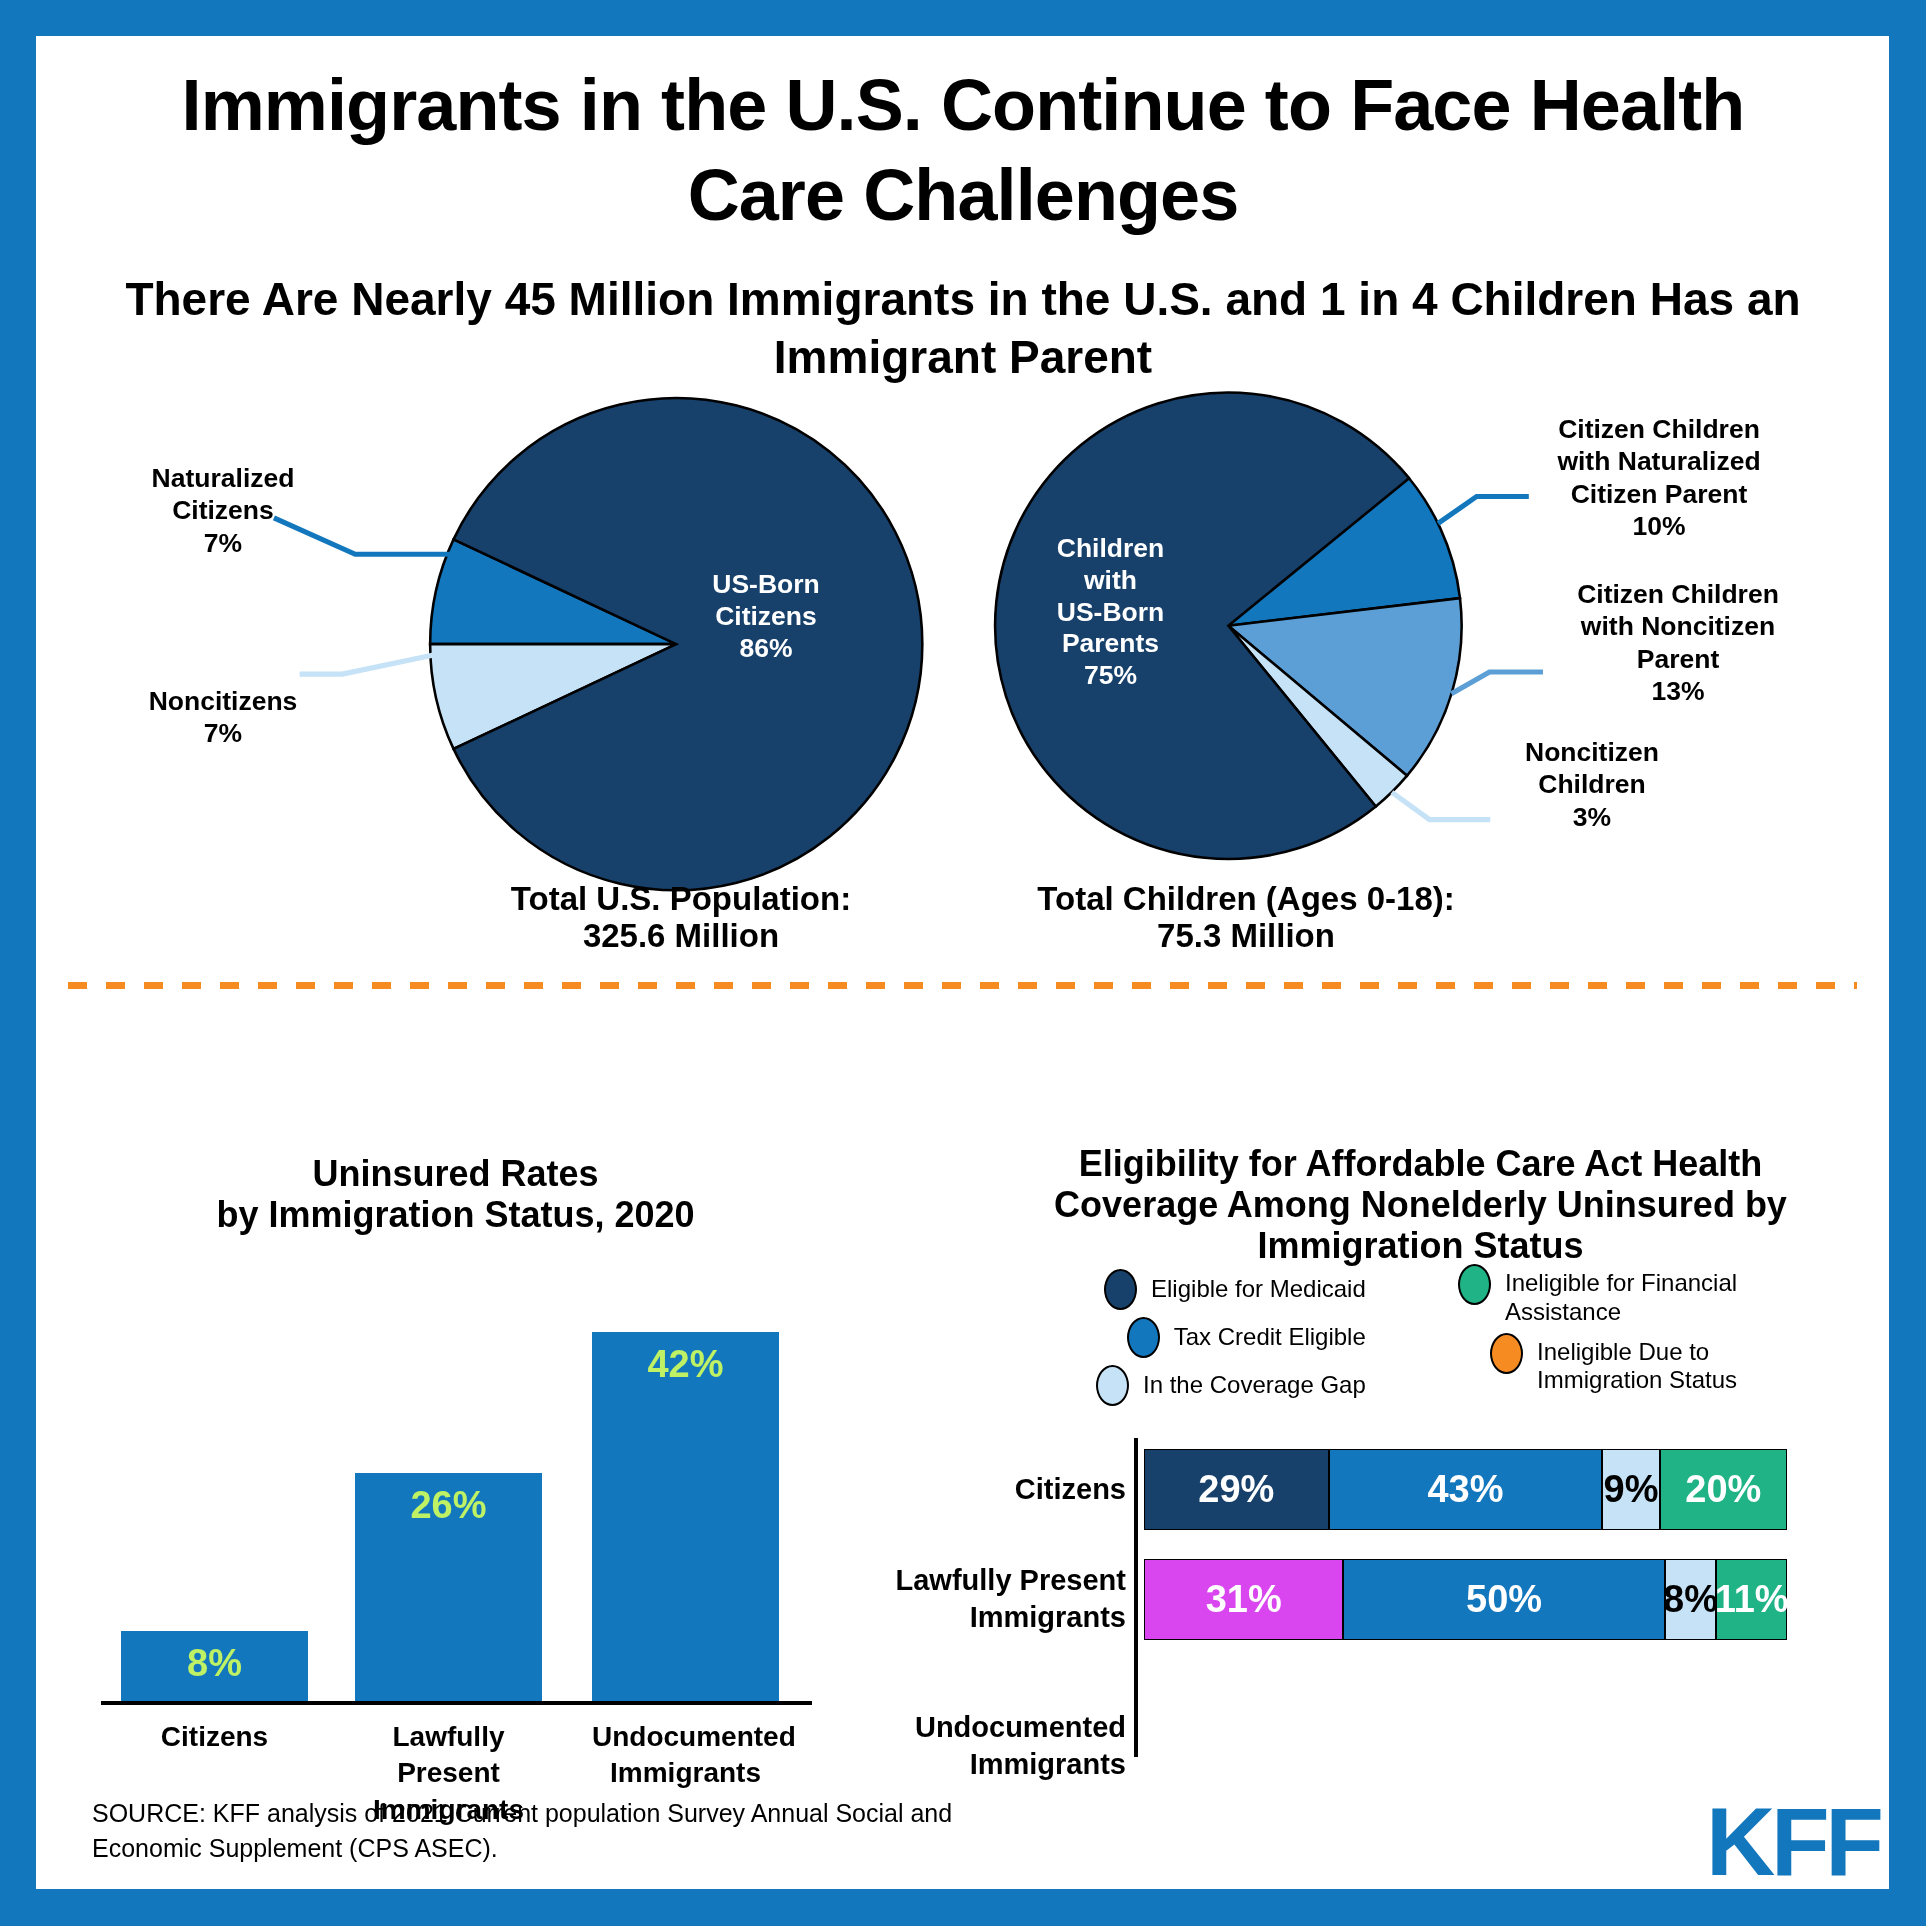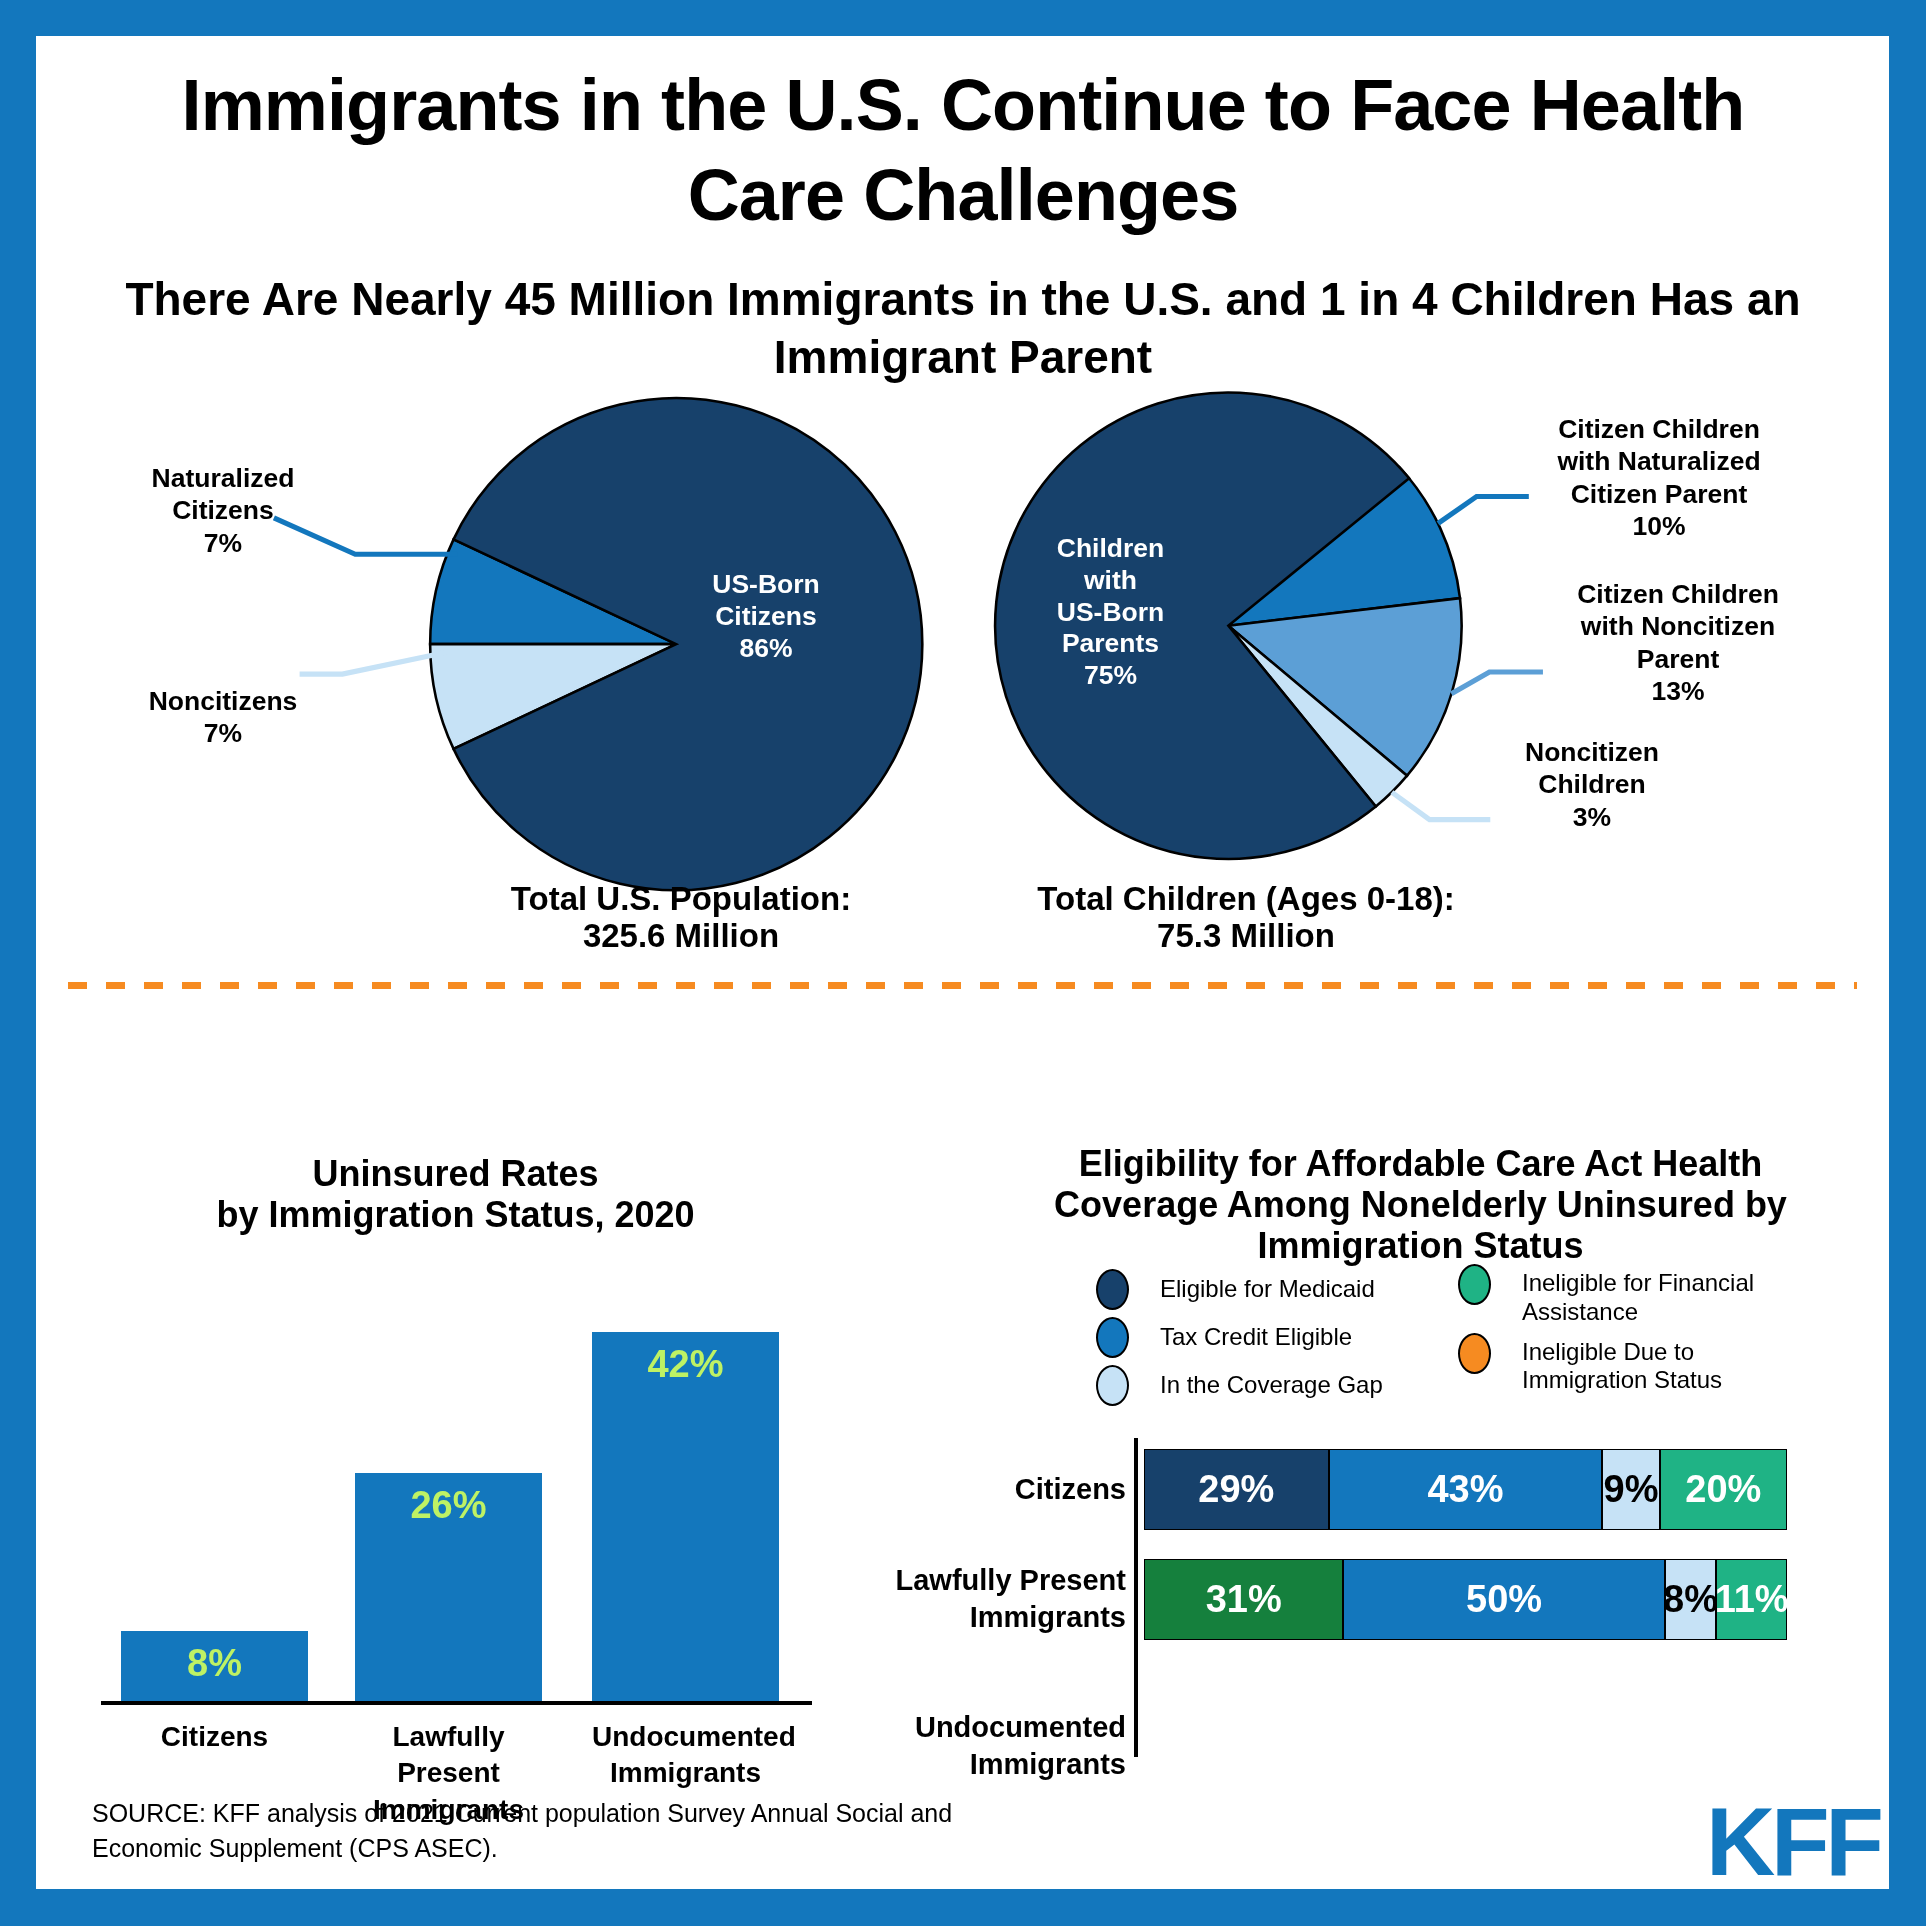--- a/index.html
+++ b/index.html
@@ -28,21 +28,21 @@
   .leader{fill:none;stroke-width:12px;}
   .lbl{z-index:2;}
   .divider{height:7.3px;background:repeating-linear-gradient(90deg,#F68B21 0 19px,transparent 19px 38px);}
   .vbar{position:absolute;bottom:0;width:187px;display:flex;justify-content:center;align-items:flex-start;}
   .vbar span{margin-top:11px;font-size:38px;font-weight:700;color:#bef264;}
   .axisline-h{position:absolute;background:#000;height:4.3px;}
   .axisline-v{position:absolute;background:#000;width:3.9px;}
   .stacked-row{position:absolute;left:0;width:643px;height:81px;display:flex;}
   .seg{display:flex;align-items:center;justify-content:center;box-sizing:border-box;min-width:0;}
   .seg span{font-size:38px;font-weight:700;white-space:nowrap;}
-  .legend-item{display:flex;gap:31px;margin-bottom:6.8px;}
+  .legend-item{display:flex;gap:14px;margin-bottom:6.8px;justify-content:flex-end;}
   .legend-item.center{align-items:center;}
   .legend-item.top .swatch{margin-top:-5.1px;}
   .swatch{width:33px;height:41px;border:2.6px solid #000;border-radius:50%;box-sizing:border-box;flex-shrink:0;}
   .kff{font-size:96px;font-weight:700;color:#1377BD;letter-spacing:-4.3px;line-height:68px;}
 </style>
 </head>
 <body>
 
 <div id="canvas">
   <div id="content">
@@ -168,21 +168,21 @@
           <span style="color: rgb(255, 255, 255);">43%</span>
         </div>
         <div class="seg" style="width: 8.91089%; background: rgb(198, 226, 246); border: 1.7px solid rgb(0, 0, 0);">
           <span style="color: rgb(0, 0, 0);">9%</span>
         </div>
         <div class="seg" style="width: 19.802%; background: rgb(31, 179, 133); border: 1.7px solid rgb(0, 0, 0);">
           <span style="color: rgb(255, 255, 255);">20%</span>
         </div>
       </div>
       <div class="stacked-row" style="top: 119px;">
-        <div class="seg" style="width: 31%; background: #15803d; border: 1.7px solid rgb(0, 0, 0);">
+        <div class="seg" style="width: 31%; background: #d946ef; border: 1.7px solid rgb(0, 0, 0);">
           <span style="color: rgb(255, 255, 255);">31%</span>
         </div>
         <div class="seg" style="width: 50%; background: rgb(19, 119, 189); border: 1.7px solid rgb(0, 0, 0);">
           <span style="color: rgb(255, 255, 255);">50%</span>
         </div>
         <div class="seg" style="width: 8%; background: rgb(198, 226, 246); border: 1.7px solid rgb(0, 0, 0);">
           <span style="color: rgb(0, 0, 0);">8%</span>
         </div>
         <div class="seg" style="width: 11%; background: rgb(31, 179, 133); border: 1.7px solid rgb(0, 0, 0);">
           <span style="color: rgb(255, 255, 255);">11%</span>

